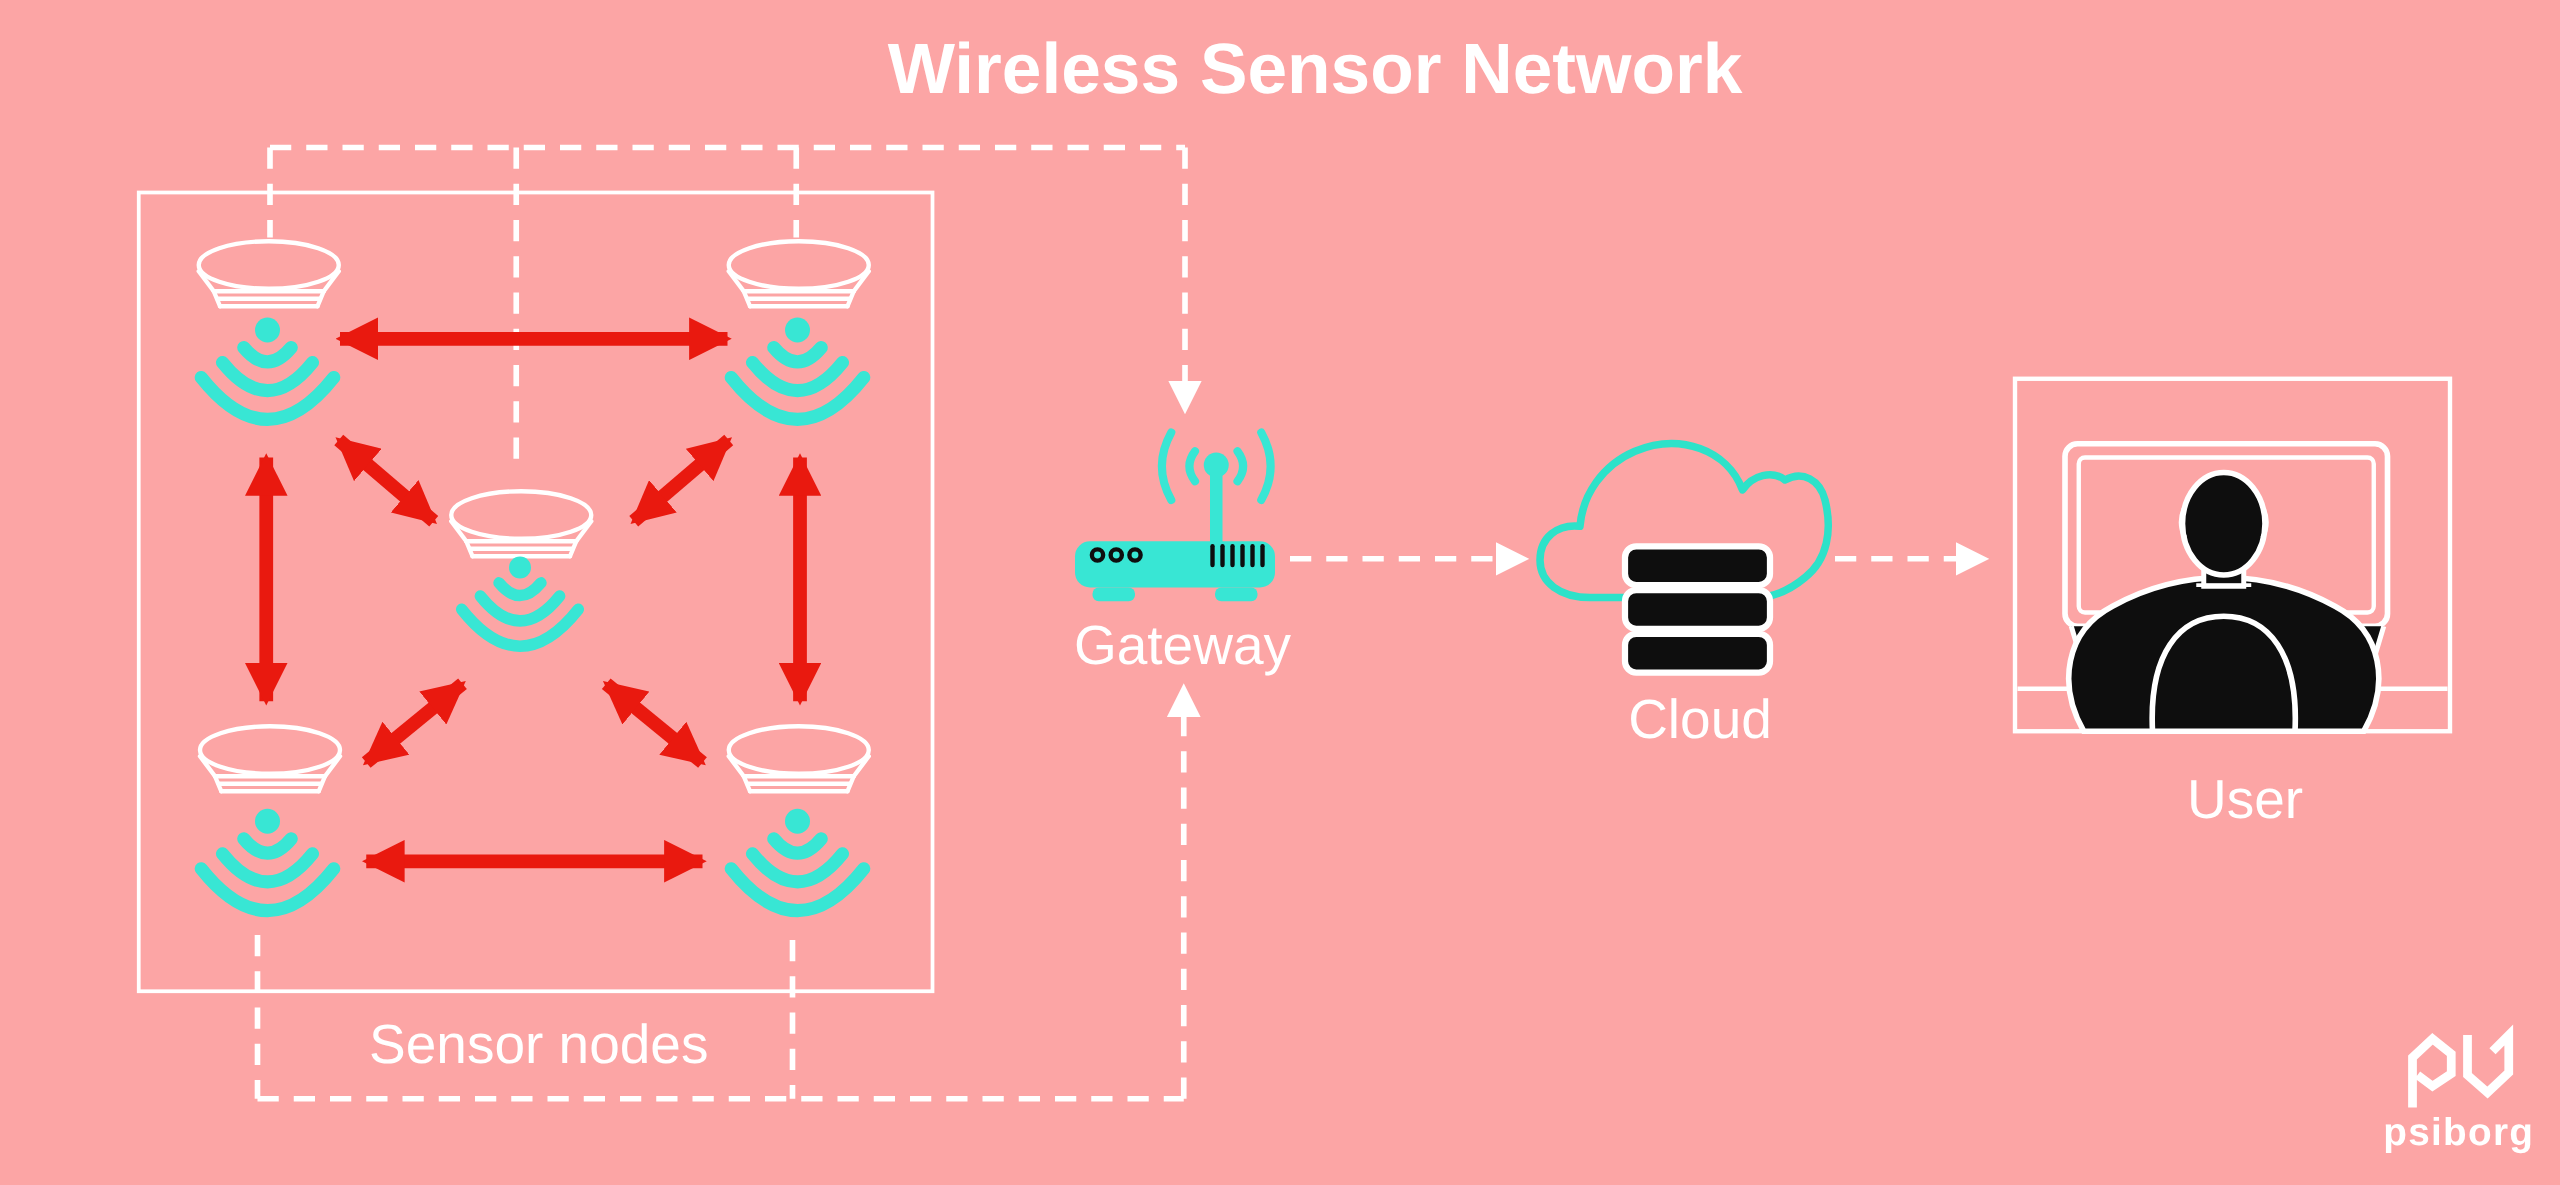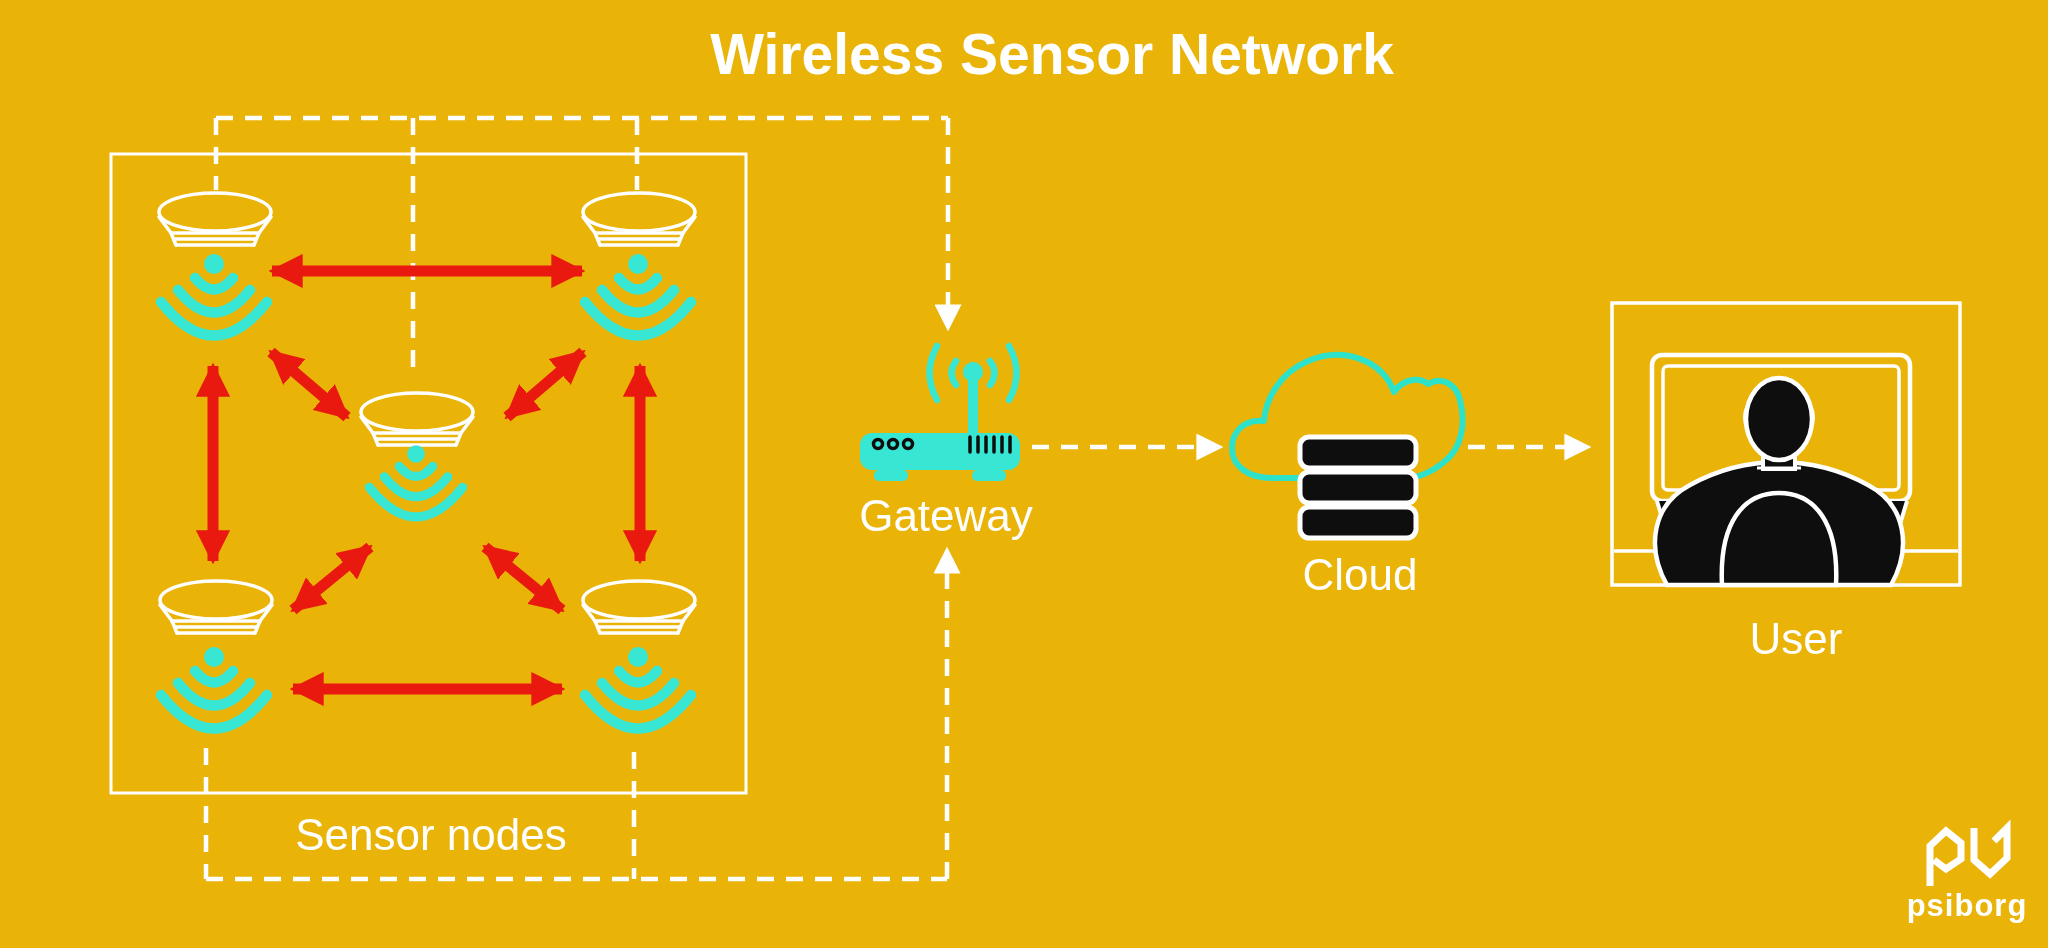--- a/index.html
+++ b/index.html
@@ -1,16 +1,16 @@
 <!DOCTYPE html>
 <html><head>
 <meta charset="utf-8">
 <style>
   html,body{margin:0;padding:0;background:#0e0e0e;}
-  #stage{position:relative;width:2048px;height:948px;background:#eab308;overflow:hidden;
+  #stage{position:relative;width:2048px;height:948px;background:#fca5a5;overflow:hidden;
          font-family:"Liberation Sans",sans-serif;}
   svg{position:absolute;left:0;top:0;display:block;}
   text{font-family:"Liberation Sans",sans-serif;fill:#ffffff;}
   .title-text{font-size:57px;font-weight:bold;}
   .node-label{font-size:44px;}
   .brand-text{font-size:31px;font-weight:bold;letter-spacing:1px;}
 </style>
 </head>
 <body>
 

